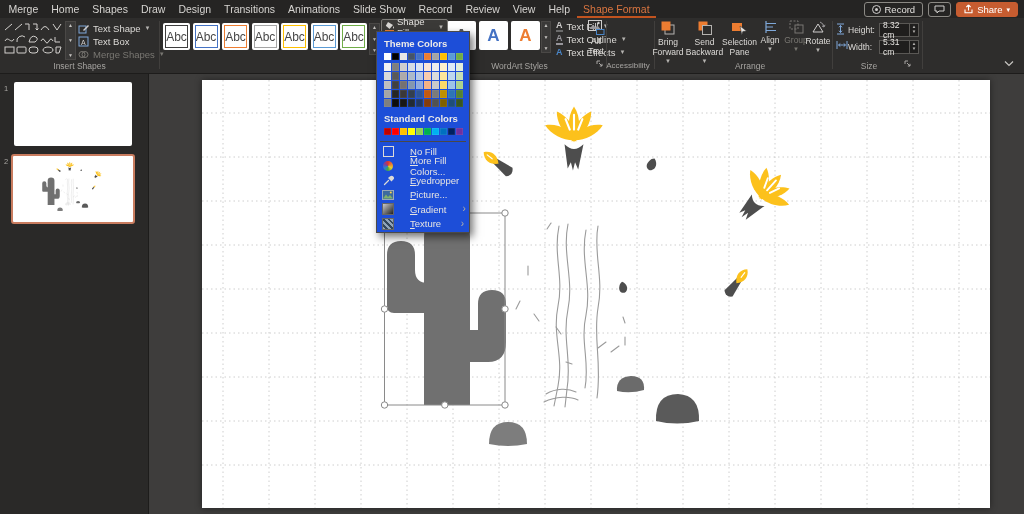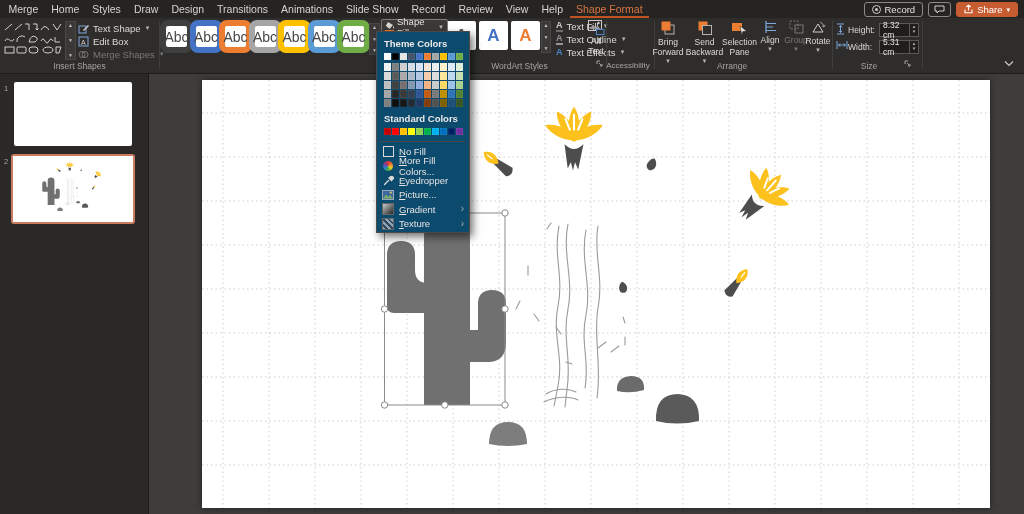--- a/index.html
+++ b/index.html
@@ -21,21 +21,21 @@
   .ribbon{position:absolute;left:0;top:18px;width:1024px;height:55px;background:#2e2d2c;border-bottom:1px solid #1d1c1b;z-index:20}
   .gdiv{position:absolute;top:3px;height:48px;width:1px;background:#413f3d}
   .glabel{position:absolute;top:43px;font-size:8.5px;color:#a6a4a1;text-align:center;white-space:nowrap}
   .rrow{position:absolute;height:12px;display:flex;align-items:center;gap:4px;font-size:9.5px;color:#dddbd8;white-space:nowrap}
   .rrow.dim{color:#797772}
   .tinycaret{font-size:6px;color:#b5b3b0}
   .scrollstrip{position:absolute;width:9px;background:#3a3938;border:1px solid #4a4846;display:flex;flex-direction:column;align-items:center;justify-content:space-between;padding:1px 0}
   .scrollstrip span{font-size:5px;line-height:1;color:#c5c3c0}
   .stiles{position:absolute;display:flex;gap:2.5px}
   .stile{width:27px;height:27px;background:#fff;border-radius:2px;display:flex;align-items:center;justify-content:center}
-  .stile-in{width:21px;height:21px;border:6px solid #0ea5e9;border-radius:8px;display:flex;align-items:center;justify-content:center;font-size:14px;color:#474747}
+  .stile-in{width:21px;height:21px;border:1px solid #0ea5e9;border-radius:0;display:flex;align-items:center;justify-content:center;font-size:12px;color:#474747}
   .wtile{width:29px;height:29px;background:#fff;border-radius:2px;display:flex;align-items:center;justify-content:center;font-weight:bold;font-size:17px}
   .fillbtn{position:absolute;left:381px;top:1px;width:59px;height:13px;background:#3b3a38;border:1px solid #7e7c78;border-radius:2px;
     display:flex;align-items:center;gap:3px;font-size:9.5px;color:#e4e2df;padding:0 3px;z-index:61}
   .bigbtn{position:absolute;top:2px;display:flex;flex-direction:column;align-items:center;font-size:8.5px;color:#dddbd8;text-align:center;line-height:1.15}
   .bigbtn .lbl{margin-top:2px}
   .bigbtn.dim{color:#797772}
   .launcher{position:absolute;top:42px}
   .spinbox{position:absolute;width:38px;height:12px;background:#1f1e1d;border:1px solid #5a5855;display:flex;align-items:center;font-size:8.5px;color:#e8e6e3}
   .spinval{flex:1;padding-left:3px}
   .spincol{width:8px;height:100%;border-left:1px solid #5a5855;display:flex;flex-direction:column;align-items:center;justify-content:center}
@@ -53,28 +53,28 @@
   .c-flower{fill:var(--flower,#FCC11C)}
   .c-dark{fill:var(--dark-accent,#4D4D4D)}
   .s-sketch{stroke:var(--sketch,#9A9A9A);stroke-width:1.1;fill:none;stroke-linecap:round}
   .c-rockl{fill:var(--rock-light,#7D7D7D)}
   .c-rockm{fill:var(--rock-mid,#6B6B6B)}
   .c-rockd{fill:var(--rock-dark,#5A5A5A)}
   .selrect{fill:none;stroke:var(--selection,#8A8A8A);stroke-width:1}
   .handle{fill:#fff;stroke:var(--selection,#8A8A8A);stroke-width:1}
   .gl{stroke:#c6c6c6;stroke-width:1;stroke-dasharray:1.5 3;opacity:.85}
   
-  .dropdown{position:absolute;left:376px;top:31px;width:92px;height:200px;background:#0c4a6e;border:1px solid #4c4a47;
+  .dropdown{position:absolute;left:376px;top:31px;width:92px;height:200px;background:#1d4ed8;border:1px solid #4c4a47;
     box-shadow:3px 4px 8px rgba(0,0,0,.55);z-index:60}
   .dd-label{margin:6px 0 0 7px;font-size:9.5px;font-weight:bold;color:#eceae8}
   .crow{margin:4px 0 0 7px;display:grid;grid-template-columns:repeat(10,7px);gap:1px}
   .sw{width:7px;height:7px;box-shadow:inset 0 0 0 0.5px rgba(255,255,255,.14)}
   .tint{width:7px;height:8px;box-shadow:inset 0 0 0 0.5px rgba(255,255,255,.10)}
   .dd-sep{margin:6px 3px 2px;border-top:1px solid #4a4846}
-  .fitem{height:14.5px;display:flex;align-items:center;gap:5px;padding:0 5px;font-size:9.5px;color:#e6e4e2;cursor:default}
+  .fitem{height:14.5px;display:flex;align-items:center;gap:16px;padding:0 5px;font-size:9.5px;color:#e6e4e2;cursor:default}
   .flbl u{text-decoration:underline;text-underline-offset:1px}
   .farrow{margin-left:auto;color:#b0aeab;font-size:10px;line-height:1}
   .fic{width:12px;height:12px;display:flex;align-items:center;justify-content:center;flex:0 0 12px}
   .wheel{width:10px;height:10px;border-radius:50%;background:conic-gradient(#d33,#ec7b2f,#e7d12c,#42a73f,#2a7fd4,#7b3fa0,#d33)}
   .grad{width:10px;height:10px;border:1px solid #666;background:linear-gradient(135deg,#c9c9c9,#232323)}
   .tex{width:10px;height:10px;border:1px solid #666;background:repeating-linear-gradient(45deg,#8fa3b8 0 2px,#33475c 2px 4px)}
   .nofillsq{width:9px;height:9px;border:1.5px solid #dcdad7}
 </style>
 </head>
 <body>
@@ -139,21 +139,21 @@
       <path class="c-rockm" d="M415,311 Q414,297 429,296 Q443,296 442,310 Q428,314 415,311 Z"></path>
       <path class="c-rockd" d="M454,341 Q453,314 476,314 Q498,315 497,341 Q475,346 454,341 Z"></path>
     </g>
   </defs>
 </svg>
 
 <div class="titlebar">
   <div class="menus" id="menu-items">
       <div class="menu">Merge</div>
       <div class="menu">Home</div>
-      <div class="menu">Styles</div>
+      <div class="menu">Shapes</div>
       <div class="menu">Draw</div>
       <div class="menu">Design</div>
       <div class="menu">Transitions</div>
       <div class="menu">Animations</div>
       <div class="menu">Slide Show</div>
       <div class="menu">Record</div>
       <div class="menu">Review</div>
       <div class="menu">View</div>
       <div class="menu">Help</div>
       <div class="menu active">Shape Format</div>
@@ -211,21 +211,21 @@
         <path d="M5,7 L10,2 l1,1 -5,5 z" fill="#d0cecd"></path>
       </svg>
     <span>Text Shape</span>
       <span class="tinycaret">▼</span>
   </div>
   <div class="rrow" style="left:78px;top:17px">
     <svg width="11" height="11">
         <rect x="1" y="1" width="9" height="9" fill="none" stroke="#7fa8d9"></rect>
         <text x="3" y="8.5" font-size="7" fill="#d0cecd" font-family="Liberation Sans">A</text>
       </svg>
-    <span>Edit Box</span>
+    <span>Text Box</span>
   </div>
   <div class="rrow dim" style="left:78px;top:30px">
     <svg width="11" height="11">
         <circle cx="4" cy="5.5" r="3" fill="none" stroke="#797772"></circle>
         <circle cx="7" cy="5.5" r="3" fill="none" stroke="#797772"></circle>
       </svg>
     <span>Merge Shapes</span>
       <span class="tinycaret" style="color:#797772">▼</span>
   </div>
   <div class="glabel" style="left:0;width:159px">Insert Shapes</div>
@@ -352,21 +352,21 @@
       <span class="tinycaret" style="color:#797772">▼</span>
   </div>
   <div class="bigbtn" style="left:806px;width:24px">
     <svg width="16" height="15">
         <path d="M3,12 H13 L8,4 Z" fill="none" stroke="#d0cecd"></path>
         <path d="M10,2 A6,6 0 0 1 14,7 M14,7 l-2,-1 M14,7 l1,-2.2" fill="none" stroke="#9a989b"></path>
       </svg>
     <span class="lbl">Rotate</span>
       <span class="tinycaret">▼</span>
   </div>
-  <div class="glabel" style="left:644px;width:176px">Arrange</div>
+  <div class="glabel" style="left:662px;width:176px">Arrange</div>
   <div class="gdiv" style="left:832px"></div>
 
   <svg class="abs" style="left:836px;top:5px" width="9" height="12">
       <path d="M1,1 h7 M1,11 h7 M4.5,2.5 v7 M4.5,2.5 l-1.5,1.8 M4.5,2.5 l1.5,1.8 M4.5,9.5 l-1.5,-1.8 M4.5,9.5 l1.5,-1.8" stroke="#7fa8d9" stroke-width="1" fill="none"></path>
     </svg>
   <span class="sizelbl" style="left:848px;top:7px">Height:</span>
   <div class="spinbox" style="left:879px;top:5px">
     <span class="spinval">8.32 cm</span>
     <span class="spincol">
         <span>▲</span>

